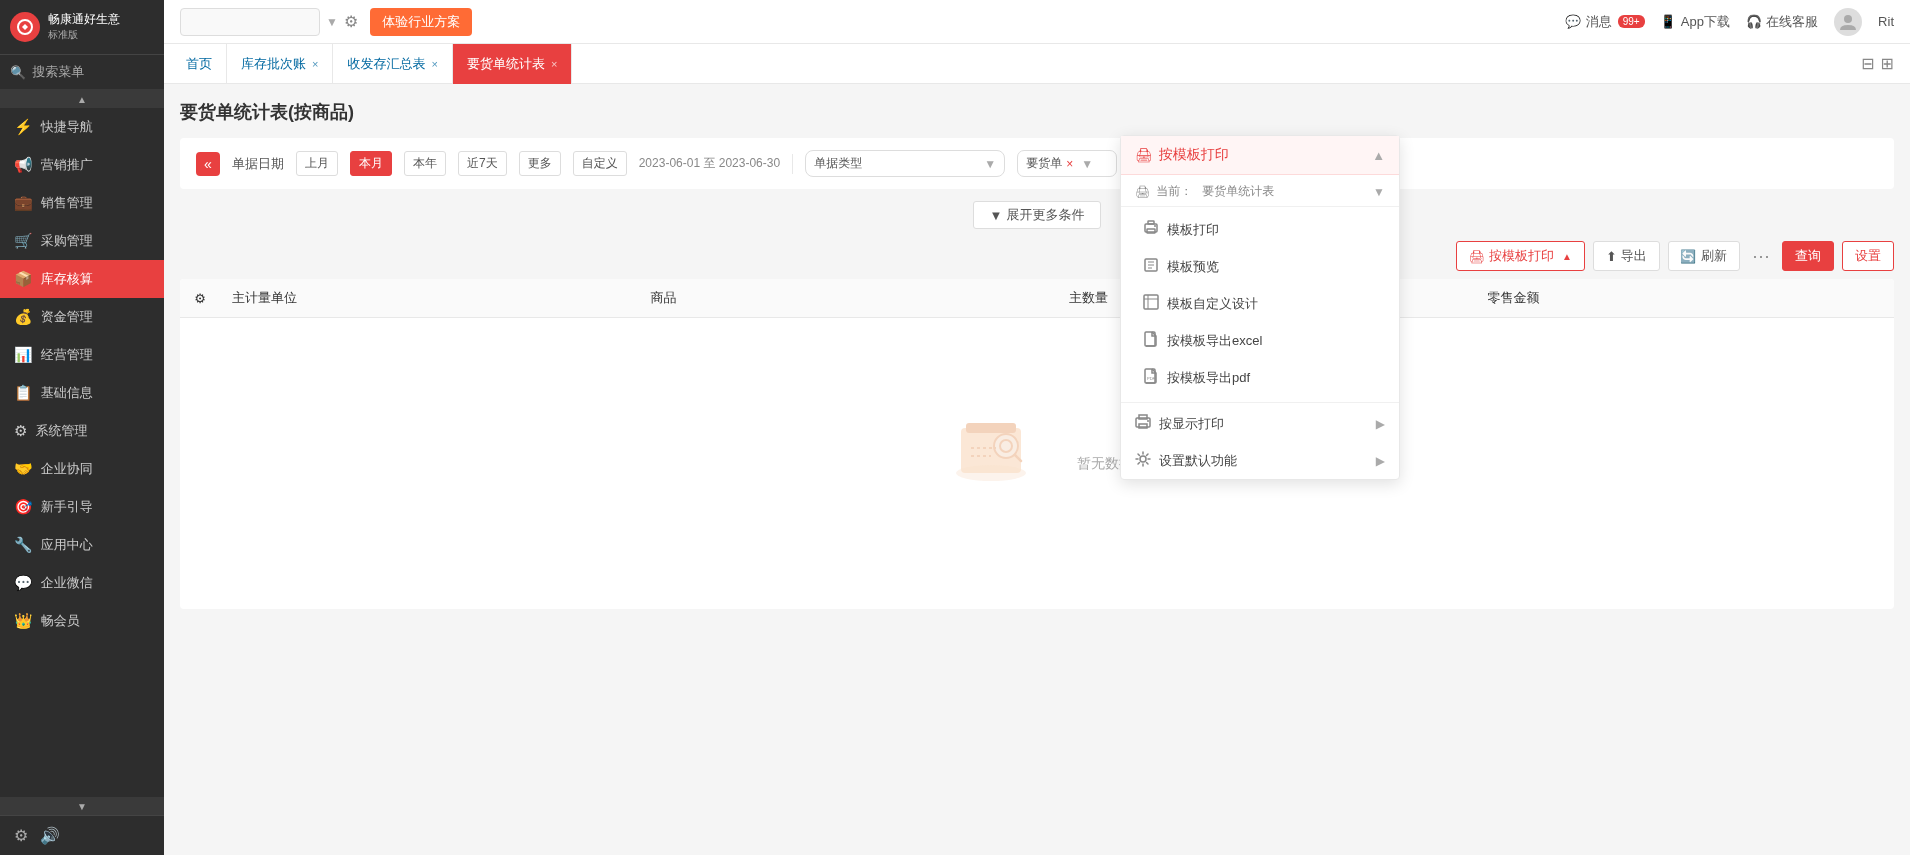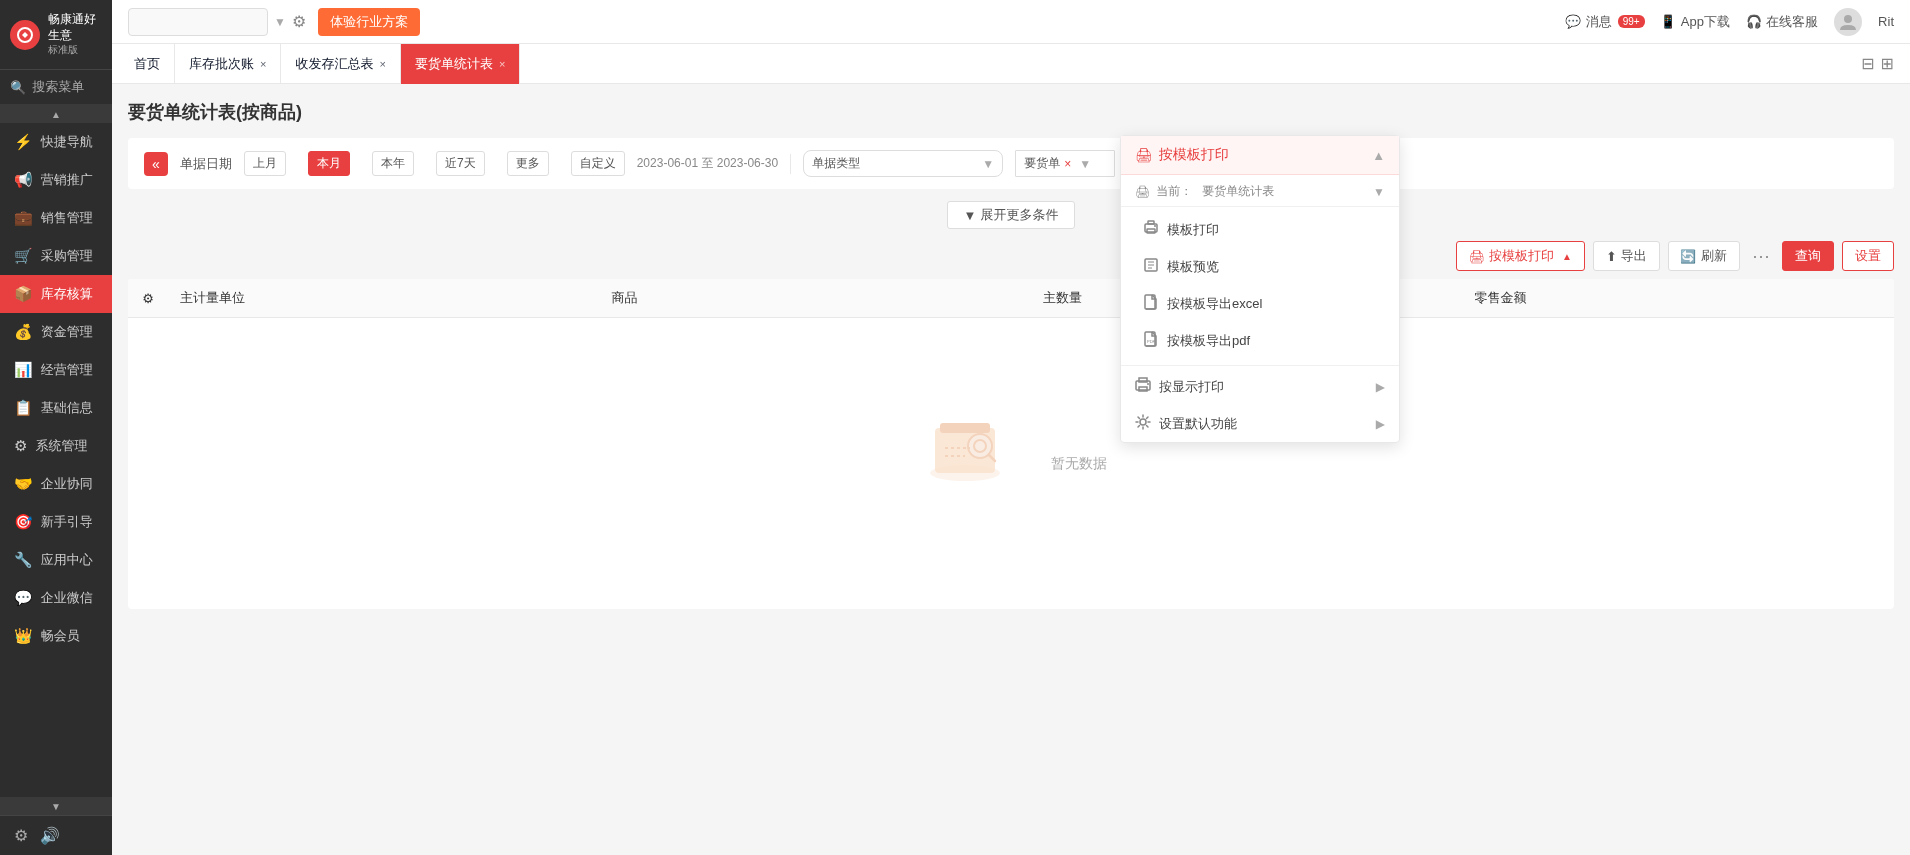--- a/index.html
+++ b/index.html
@@ -1,20 +1,20 @@
 <!DOCTYPE html>
 <html><head>
   <meta charset="utf-8">
   <style>
     * { box-sizing: border-box; margin: 0; padding: 0; }
     body { font-family: 'Microsoft YaHei', sans-serif; font-size: 13px; background: #f5f5f5; display: flex; height: 855px; overflow: hidden; }
 
     
     .sidebar {
-      width: 112px;
+      width: 164px;
       background: #2d2d2d;
       color: #ccc;
       display: flex;
       flex-direction: column;
       height: 100%;
       flex-shrink: 0;
     }
     .sidebar-logo {
       display: flex;
       align-items: center;
@@ -168,21 +168,21 @@
       padding: 0 8px;
       gap: 0;
     }
     .tab {
       display: flex;
       align-items: center;
       padding: 0 14px;
       height: 40px;
       cursor: pointer;
       font-size: 13px;
-      color: #0f172a;
+      color: #0369a1;
       border-right: 1px solid #e8e8e8;
       white-space: nowrap;
     }
     .tab.active { background: #e84040; color: #fff; }
     .tab-close {
       margin-left: 6px;
       font-size: 11px;
       cursor: pointer;
       color: inherit;
       opacity: 0.7;
@@ -237,21 +237,21 @@
       cursor: pointer;
       display: flex;
       align-items: center;
       justify-content: center;
       font-size: 14px;
     }
     .filter-label { color: #555; font-size: 13px; white-space: nowrap; }
     .date-btns {
       display: flex;
       align-items: center;
-      gap: 22px;
+      gap: 12px;
     }
     .date-btn {
       padding: 3px 8px;
       border: 1px solid #ddd;
       border-radius: 3px;
       background: #fff;
       cursor: pointer;
       font-size: 12px;
       color: #555;
     }
@@ -273,21 +273,21 @@
       font-size: 12px;
       color: #555;
       min-width: 200px;
       background: #fff;
     }
     .filter-select-arrow { margin-left: auto; color: #aaa; }
     .filter-yaohu {
       display: flex;
       align-items: center;
       border: 1px solid #ddd;
-      border-radius: 1px;
+      border-radius: 7px;
       padding: 4px 8px;
       cursor: pointer;
       font-size: 12px;
       color: #555;
       min-width: 100px;
       background: #fff;
     }
 
     .expand-more-row {
       display: flex;
@@ -728,20 +728,30 @@
               <line x1="5" y1="5" x2="11" y2="5" stroke="#888" stroke-width="1"></line>
               <line x1="5" y1="8" x2="11" y2="8" stroke="#888" stroke-width="1"></line>
               <line x1="5" y1="11" x2="9" y2="11" stroke="#888" stroke-width="1"></line>
             </svg>
           </span>
           <span>模板预览</span>
         </div>
         <div class="dropdown-item">
           <span>
             <svg width="16" height="16" viewBox="0 0 16 16" fill="#888">
+              <rect x="1" y="1" width="14" height="14" rx="1" fill="none" stroke="#888" stroke-width="1.5"></rect>
+              <line x1="5" y1="1" x2="5" y2="15" stroke="#888" stroke-width="1"></line>
+              <line x1="1" y1="5" x2="15" y2="5" stroke="#888" stroke-width="1"></line>
+            </svg>
+          </span>
+          <span>模板自定义设计</span>
+        </div>
+        <div class="dropdown-item">
+          <span>
+            <svg width="16" height="16" viewBox="0 0 16 16" fill="#888">
               <rect x="2" y="1" width="10" height="14" rx="1" fill="none" stroke="#888" stroke-width="1.5"></rect>
               <path d="M9 1 L9 5 L13 5" fill="none" stroke="#888" stroke-width="1.5"></path>
               <path d="M9 1 L13 5 L13 14 Q13 15 12 15 L3 15" fill="none" stroke="#888" stroke-width="1.5"></path>
             </svg>
           </span>
           <span>按模板导出excel</span>
         </div>
         <div class="dropdown-item">
           <span>
             <svg width="16" height="16" viewBox="0 0 16 16" fill="#888">

